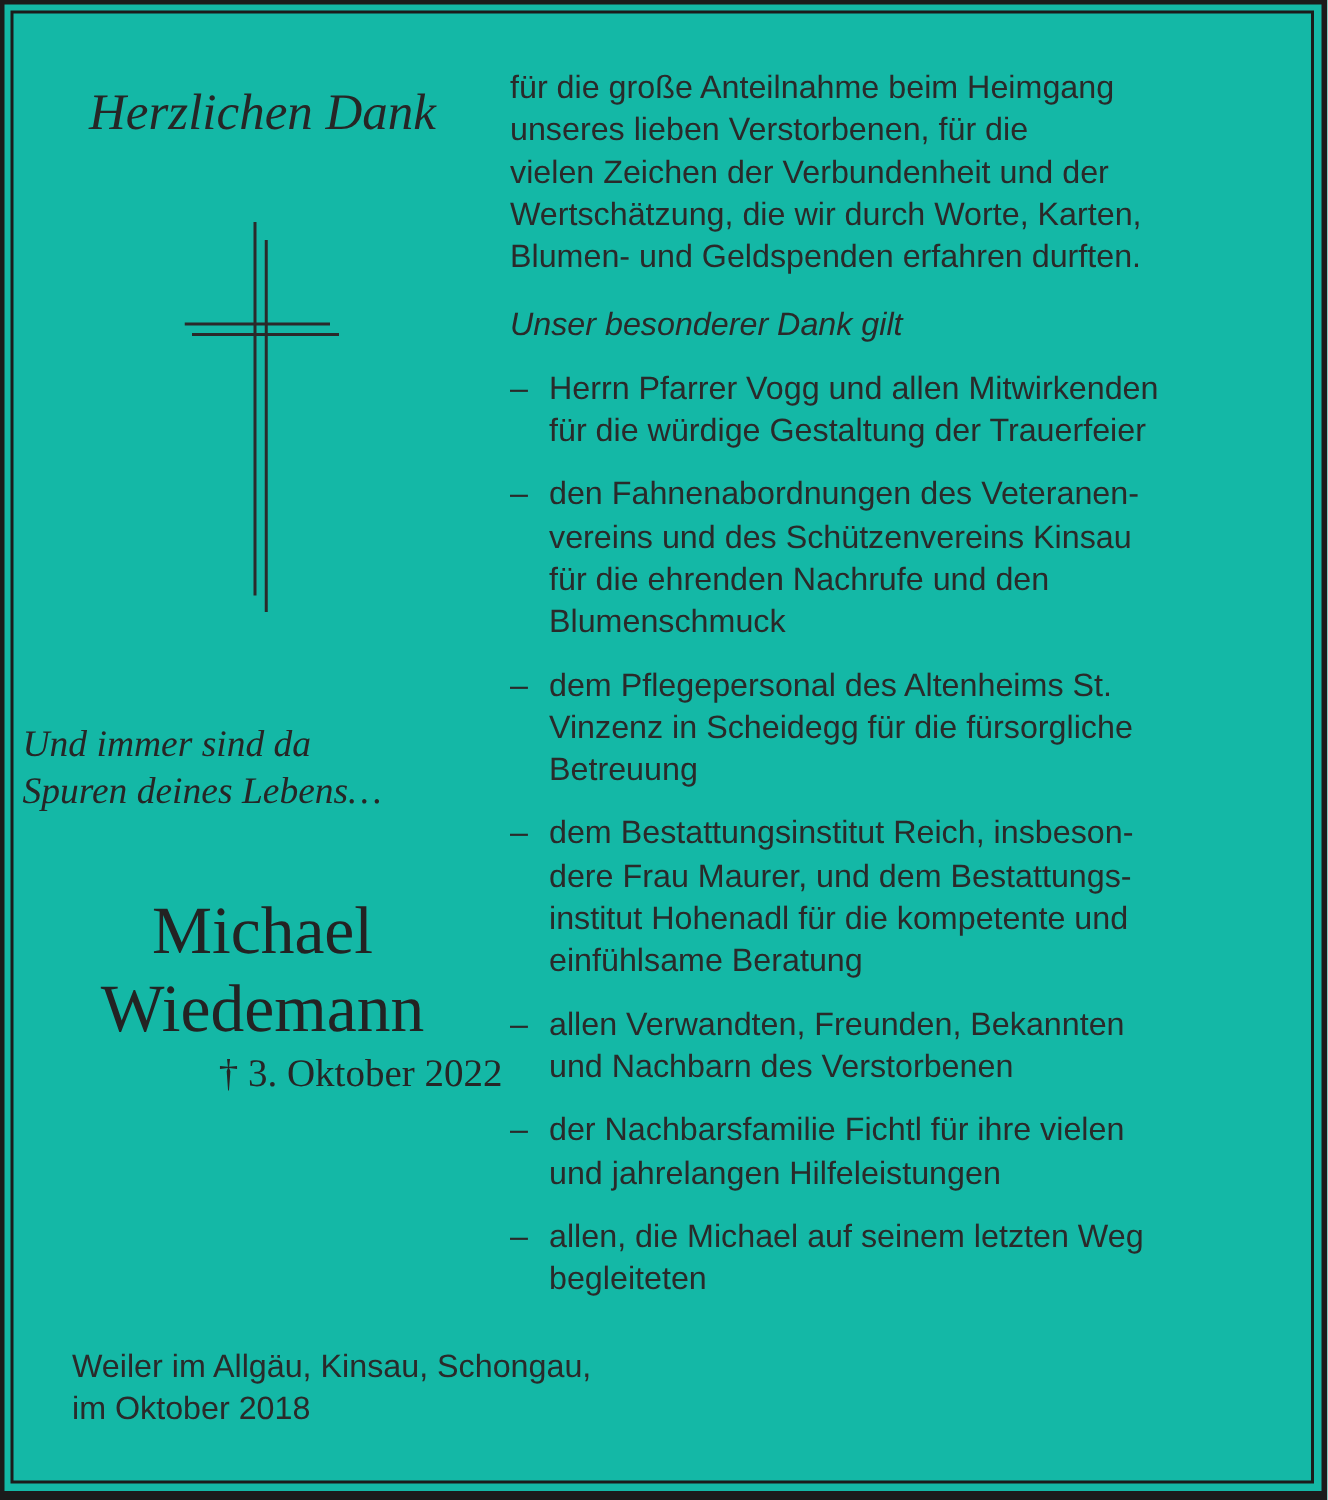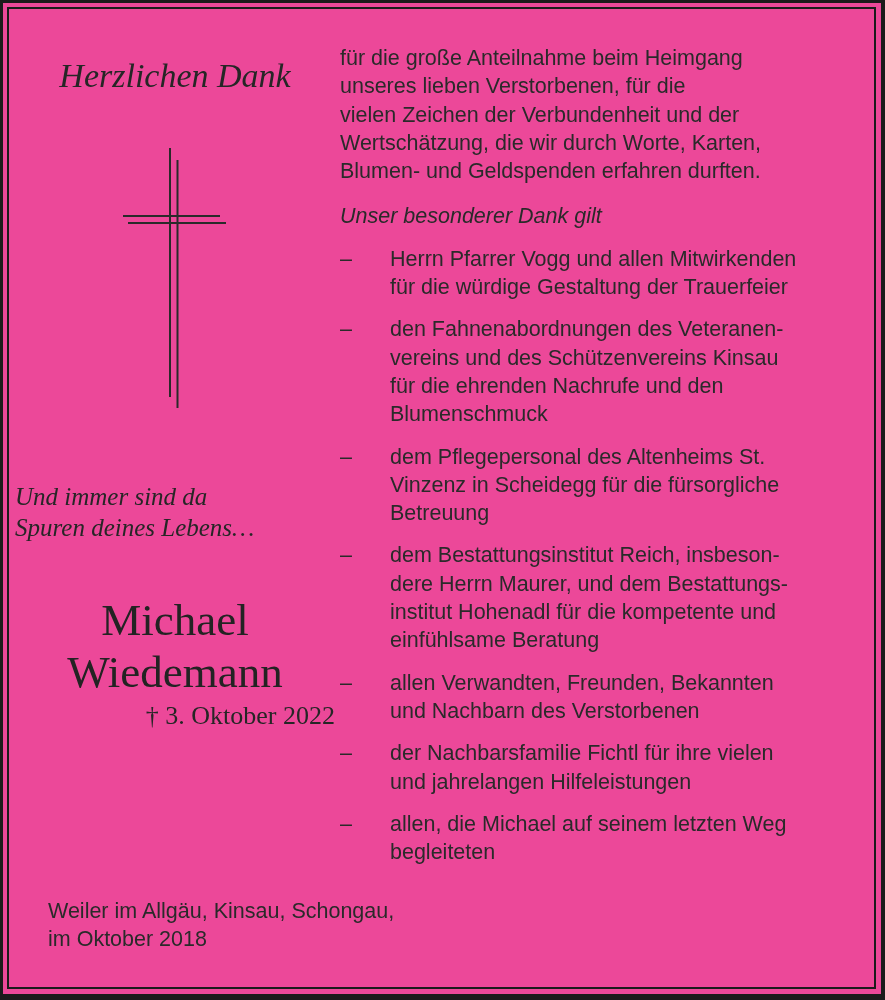--- a/index.html
+++ b/index.html
@@ -4,21 +4,21 @@
 <style>
   html, body {
     margin: 0;
     padding: 0;
     background: #ffffff;
   }
   .page {
     position: relative;
     width: 885px;
     height: 1000px;
-    background: #ec4899;
+    background: #14b8a6;
     color: #2a2a2a;
     overflow: hidden;
     font-family: "Liberation Sans", sans-serif;
     text-decoration: underline;
   }
   .outer-frame {
     position: absolute;
     inset: 0;
     border-style: solid;
     border-color: #1b1b1b;
@@ -96,21 +96,20 @@
   .thanks-item {
     display: flex;
     margin: 0 0 14px 0;
   }
   .thanks-item .marker {
     flex: 0 0 26px;
   }
   .thanks-item .text {
     flex: 1;
     white-space: pre-line;
-    margin-left: 24px;
   }
 
   
   .closing-left {
     position: absolute;
     left: 48px; top: 897px;
     font-size: 21.5px;
     line-height: 28.3px;
     white-space: pre-line;
   }
@@ -167,21 +166,21 @@
     </div>
     <div class="thanks-item">
       <span class="marker">–</span>
       <span class="text">dem Pflegepersonal des Altenheims St.
 Vinzenz in Scheidegg für die fürsorgliche
 Betreuung</span>
     </div>
     <div class="thanks-item">
       <span class="marker">–</span>
       <span class="text">dem Bestattungsinstitut Reich, insbeson-
-dere Herrn Maurer, und dem Bestattungs-
+dere Frau Maurer, und dem Bestattungs-
 institut Hohenadl für die kompetente und
 einfühlsame Beratung</span>
     </div>
     <div class="thanks-item">
       <span class="marker">–</span>
       <span class="text">allen Verwandten, Freunden, Bekannten
 und Nachbarn des Verstorbenen</span>
     </div>
     <div class="thanks-item">
       <span class="marker">–</span>

